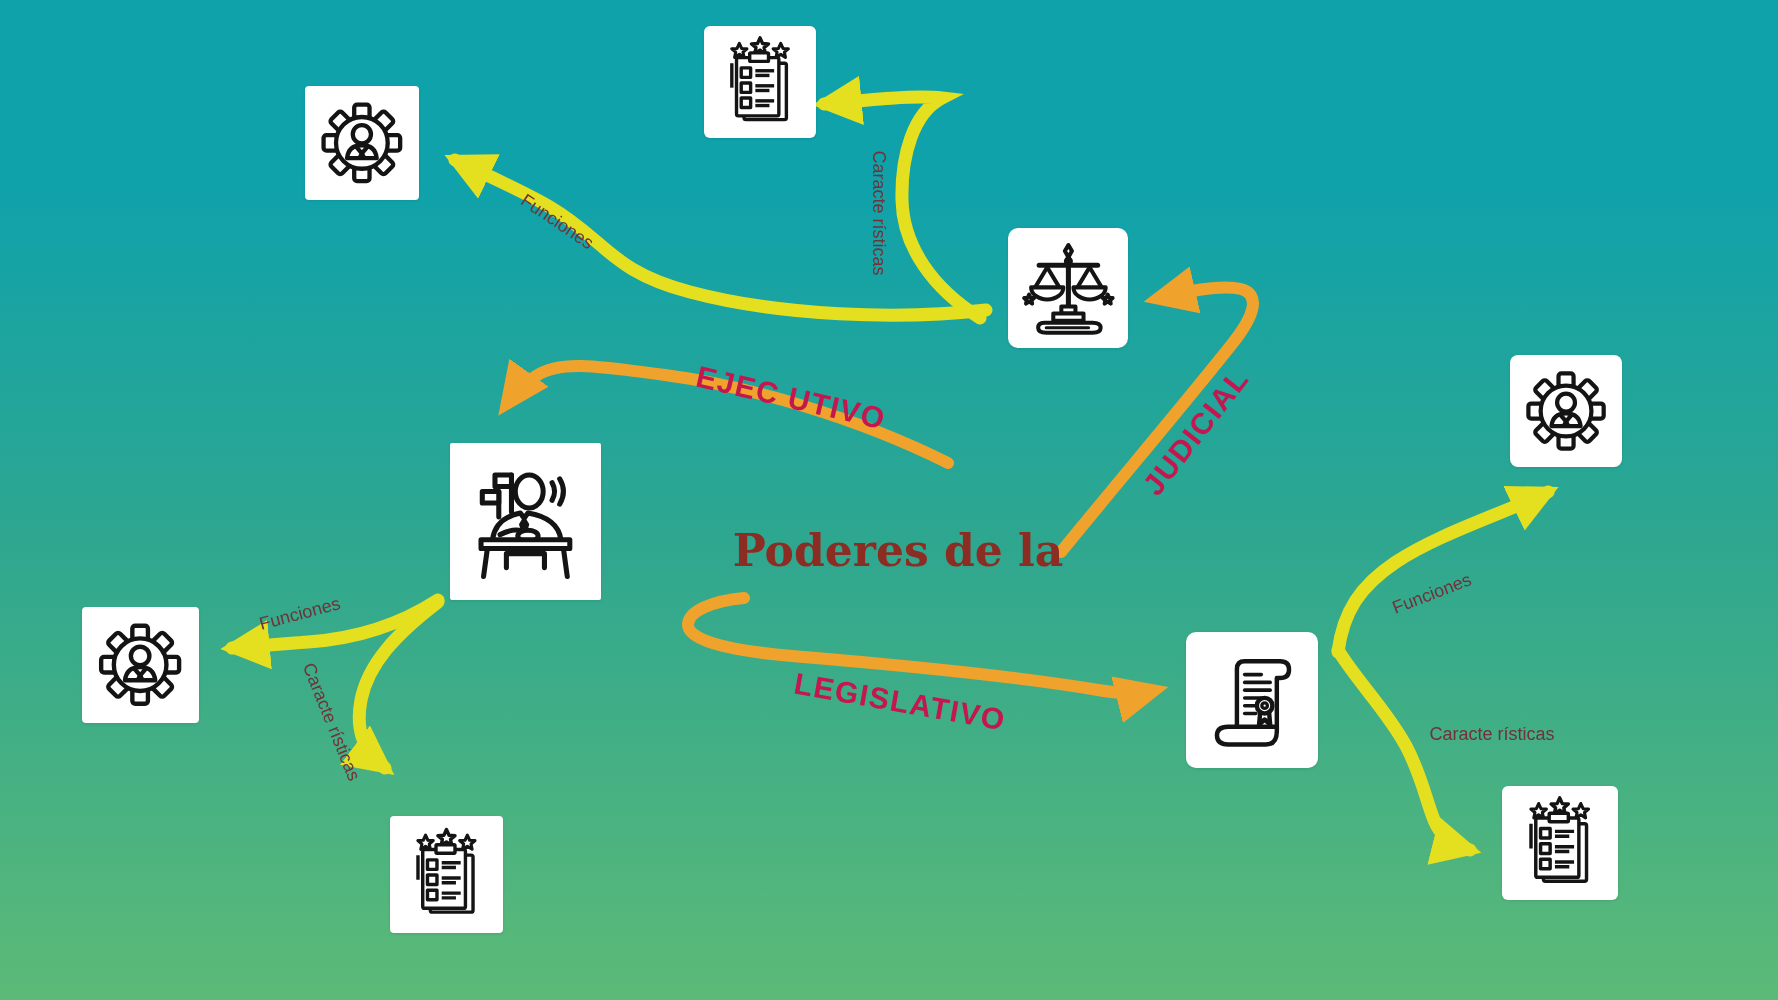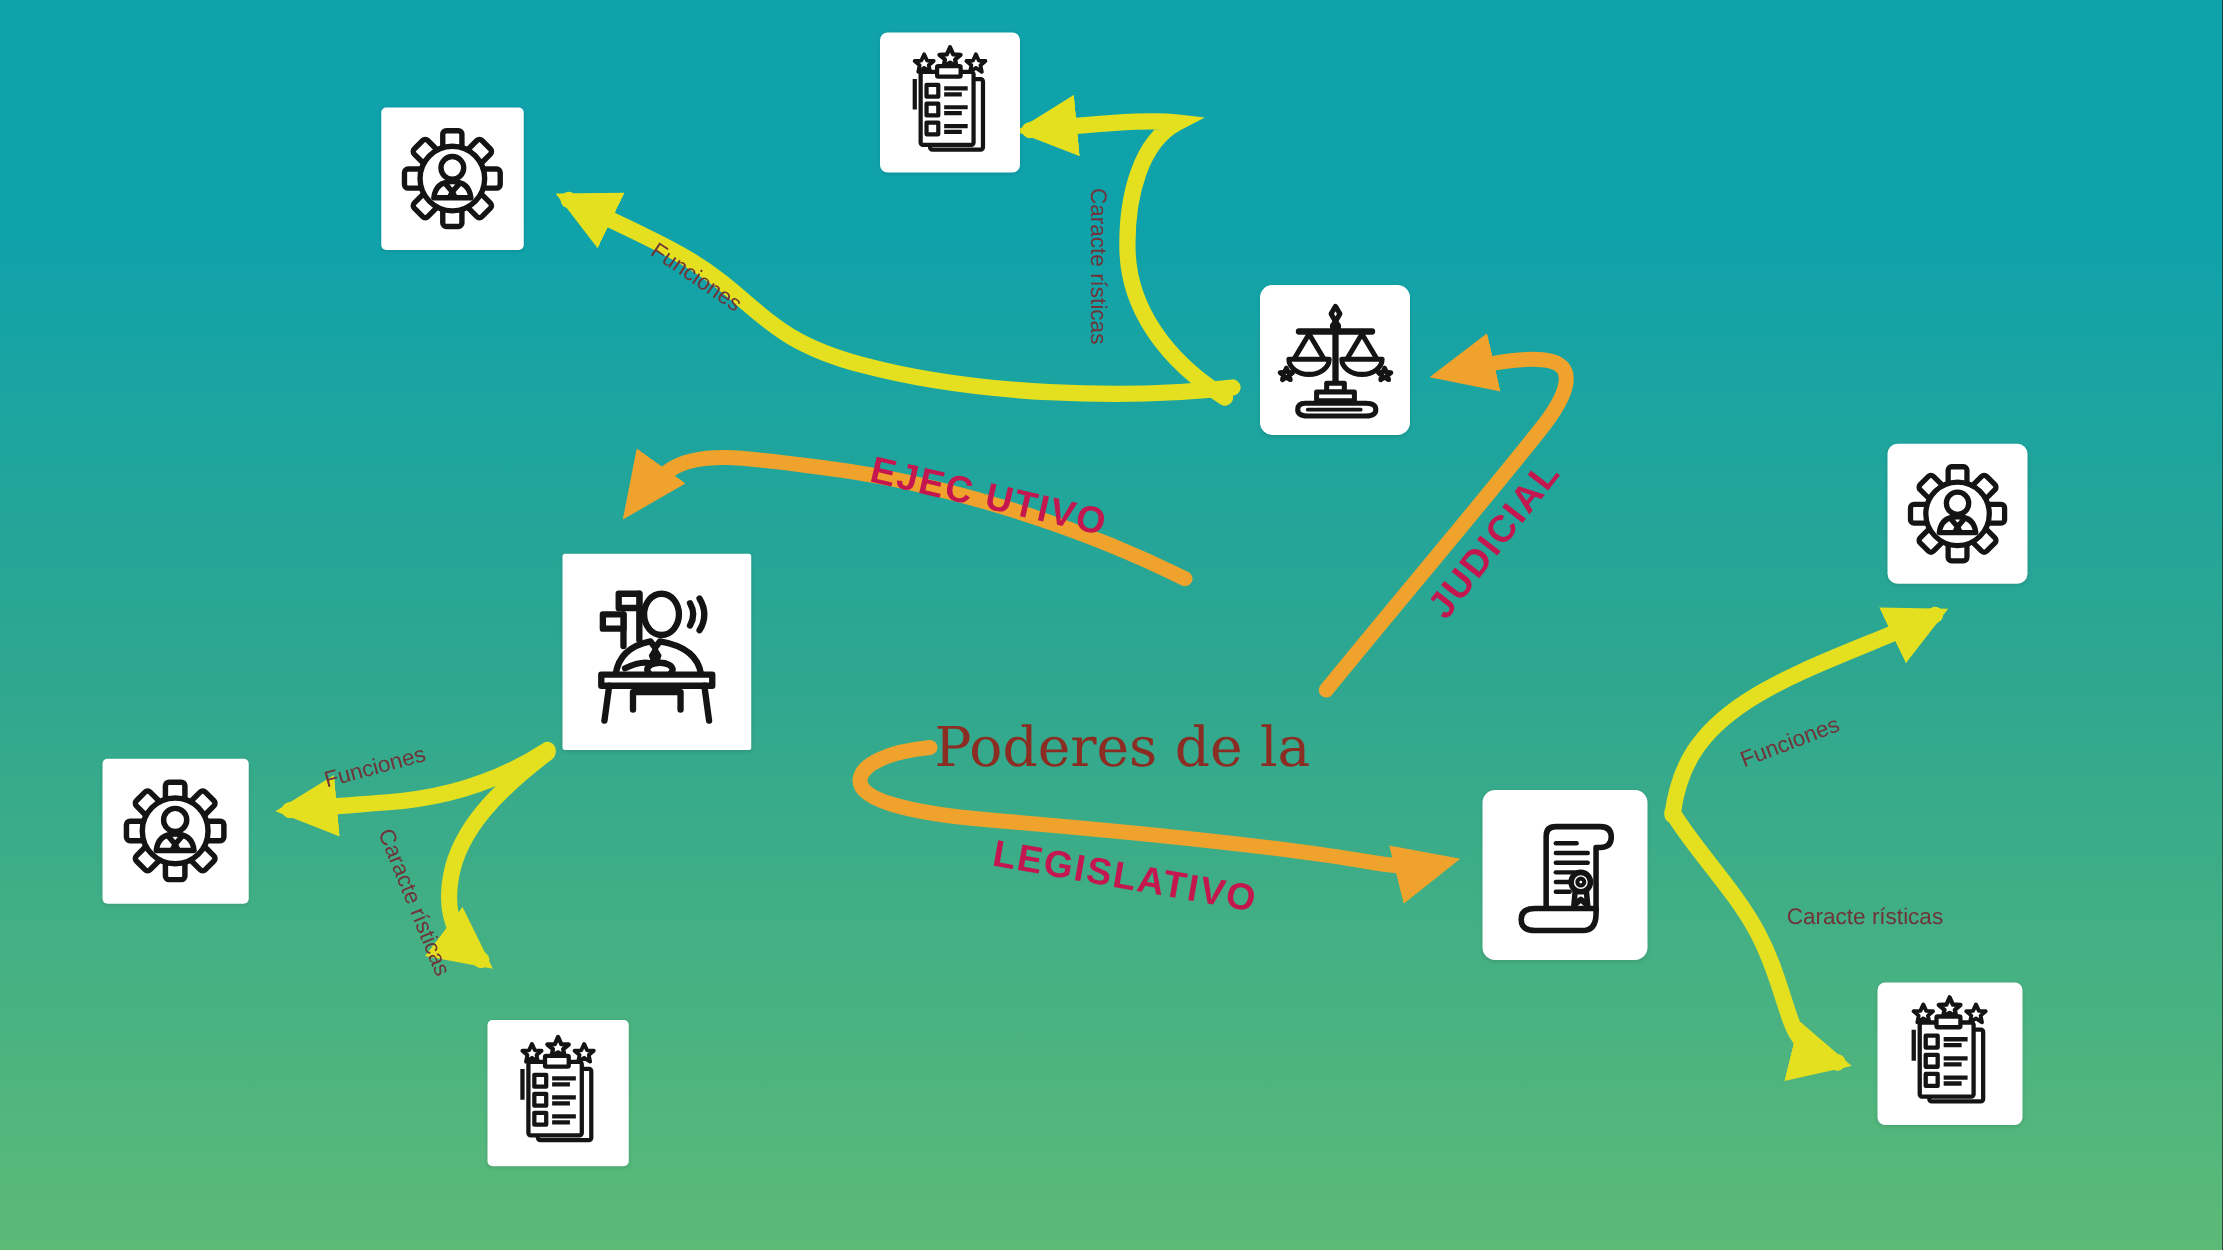--- a/index.html
+++ b/index.html
@@ -21,22 +21,22 @@
   .mk-o{fill:var(--arrow-orange);}
   .icon-box{
     position:absolute; background:var(--icon-box-bg);
     display:flex; align-items:center; justify-content:center;
     box-shadow:0 1px 3px rgba(0,0,0,0.10);
   }
   .icon-box svg{width:84%; height:84%;}
   .center-title{
     position:absolute; left:898px; top:551px; transform:translate(-50%,-50%);
     text-align:center; color:var(--title);
-    font-family:"DejaVu Serif", serif; font-weight:normal;
-    font-size:44px; line-height:1.05; white-space:nowrap;margin-top:48px;
+    font-family:"DejaVu Serif", serif; font-weight:bold;
+    font-size:44px; line-height:1.05; white-space:nowrap;
   }
   .branch-label{
     position:absolute; color:var(--branch-label);
     font-size:30px; font-weight:600; letter-spacing:1.5px; white-space:nowrap;
   }
   .sub-label{
     position:absolute; color:var(--sublabel);
     font-size:18px; font-weight:400; white-space:nowrap;
   }
   .lbl-ejecutivo  {left:791px;  top:398px; transform:translate(-50%,-50%) rotate(13deg);}

